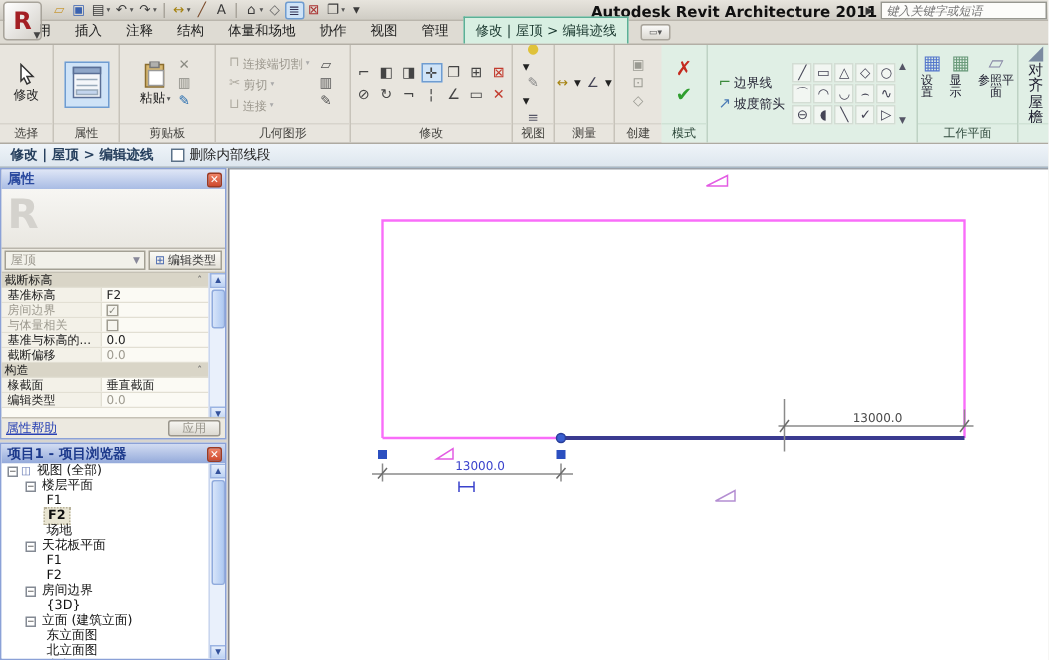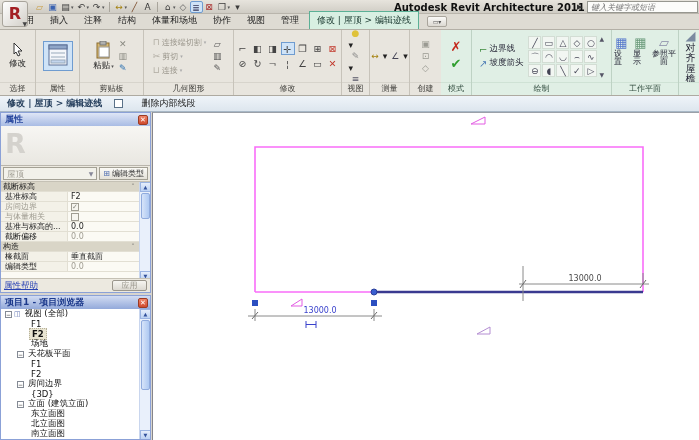--- a/index.html
+++ b/index.html
@@ -59,21 +59,21 @@
   .drawleft{display:flex;flex-direction:column;gap:2px;margin-right:3px;}
   .drawleft .dl{display:flex;align-items:center;gap:2px;font-size:8.5px;color:#223;white-space:nowrap;}
   .wpbtn{display:flex;flex-direction:column;align-items:center;font-size:8px;color:#223;line-height:1.05;}
   .wpbtn .wic{font-size:13px;line-height:14px;}
 
   
   .optionsbar{position:absolute;left:0;top:96px;width:699px;height:16px;
     background:linear-gradient(#eff4f9,#dde6ee);border-bottom:1px solid #a8b8c6;
     display:flex;align-items:center;padding-left:7px;gap:12px;}
   .optionsbar .octx{font-weight:bold;color:#27405e;font-size:9px;}
-  .obcheck{display:flex;align-items:center;gap:18px;color:#222;}
+  .obcheck{display:flex;align-items:center;gap:3px;color:#222;}
   .cbox{width:9px;height:9px;border:1px solid #5a7188;background:#fff;display:inline-block;}
 
   
   .xppanel{position:absolute;left:0;width:151px;border:1px solid #8ba1d7;background:#f0eee6;overflow:hidden;}
   .xptitle{height:13px;background:linear-gradient(#dfe6f6,#a9bce4);display:flex;align-items:center;
     justify-content:space-between;padding:0 2px 0 4px;font-size:9px;font-weight:bold;color:#2c4ba0;}
   .xclose{width:10px;height:10px;background:linear-gradient(#ef8468,#cf4a2e);border:1px solid #9c3a22;
     color:#fff;font-size:7px;line-height:9px;text-align:center;border-radius:2px;}
   #propspanel{top:112px;height:181px;}
   .preview{height:40px;margin:0;background:linear-gradient(#f7f6f3,#e9e7e1);border-bottom:1px solid #b9b5ac;position:relative;}
@@ -351,21 +351,20 @@
                 <span class="dic">╲</span>
                 <span class="dic">✓</span>
                 <span class="dic">▷</span>
               </div>
             </div>
           <div class="scrollarrows">
             <span>▲</span>
             <span>▼</span>
           </div>
         </div>
-        <div class="plabel">绘制</div>
       </div>
 
       <div class="panel" style="width:67px;">
         <div class="pcontent" style="gap:4px;align-items:flex-start;padding-top:6px;">
           <div class="wpbtn">
             <span class="wic" style="color:#5577cc;">▦</span>
             <span>设置</span>
           </div>
           <div class="wpbtn">
             <span class="wic" style="color:#6a9a7a;">▦</span>
@@ -471,20 +470,24 @@
       <span>项目1 - 项目浏览器</span>
       <span class="xclose">✕</span>
     </div>
     <div class="treearea">
       <div id="tree-rows">
           <div class="trow" style="padding-left: 4px;">
             <span class="expbox">−</span>
             <span class="nicon">◫</span>
             <span class="tlabel">视图 (全部)</span>
           </div>
+          <div class="trow" style="padding-left: 16px;">
+            <span class="expbox">−</span>
+            <span class="tlabel">楼层平面</span>
+          </div>
           <div class="trow" style="padding-left: 28px;">
             <span class="tlabel">F1</span>
           </div>
           <div class="trow sel" style="padding-left: 28px;">
             <span class="tlabel">F2</span>
           </div>
           <div class="trow" style="padding-left: 28px;">
             <span class="tlabel">场地</span>
           </div>
           <div class="trow" style="padding-left: 16px;">

